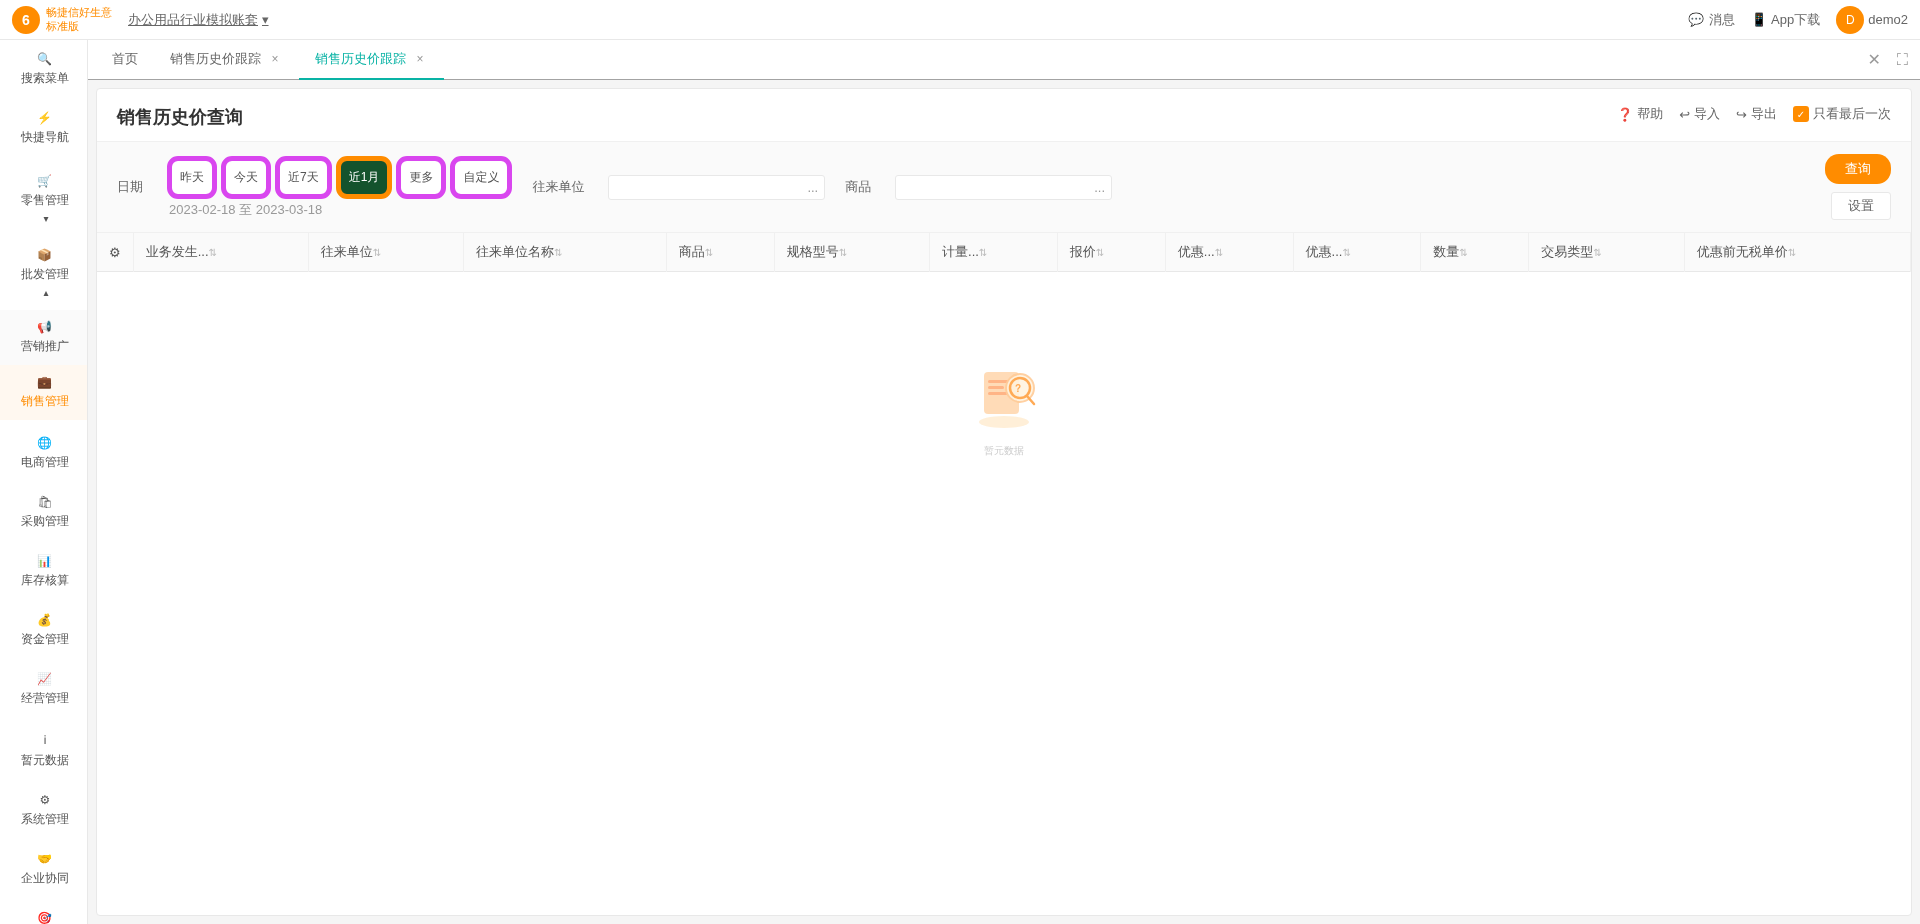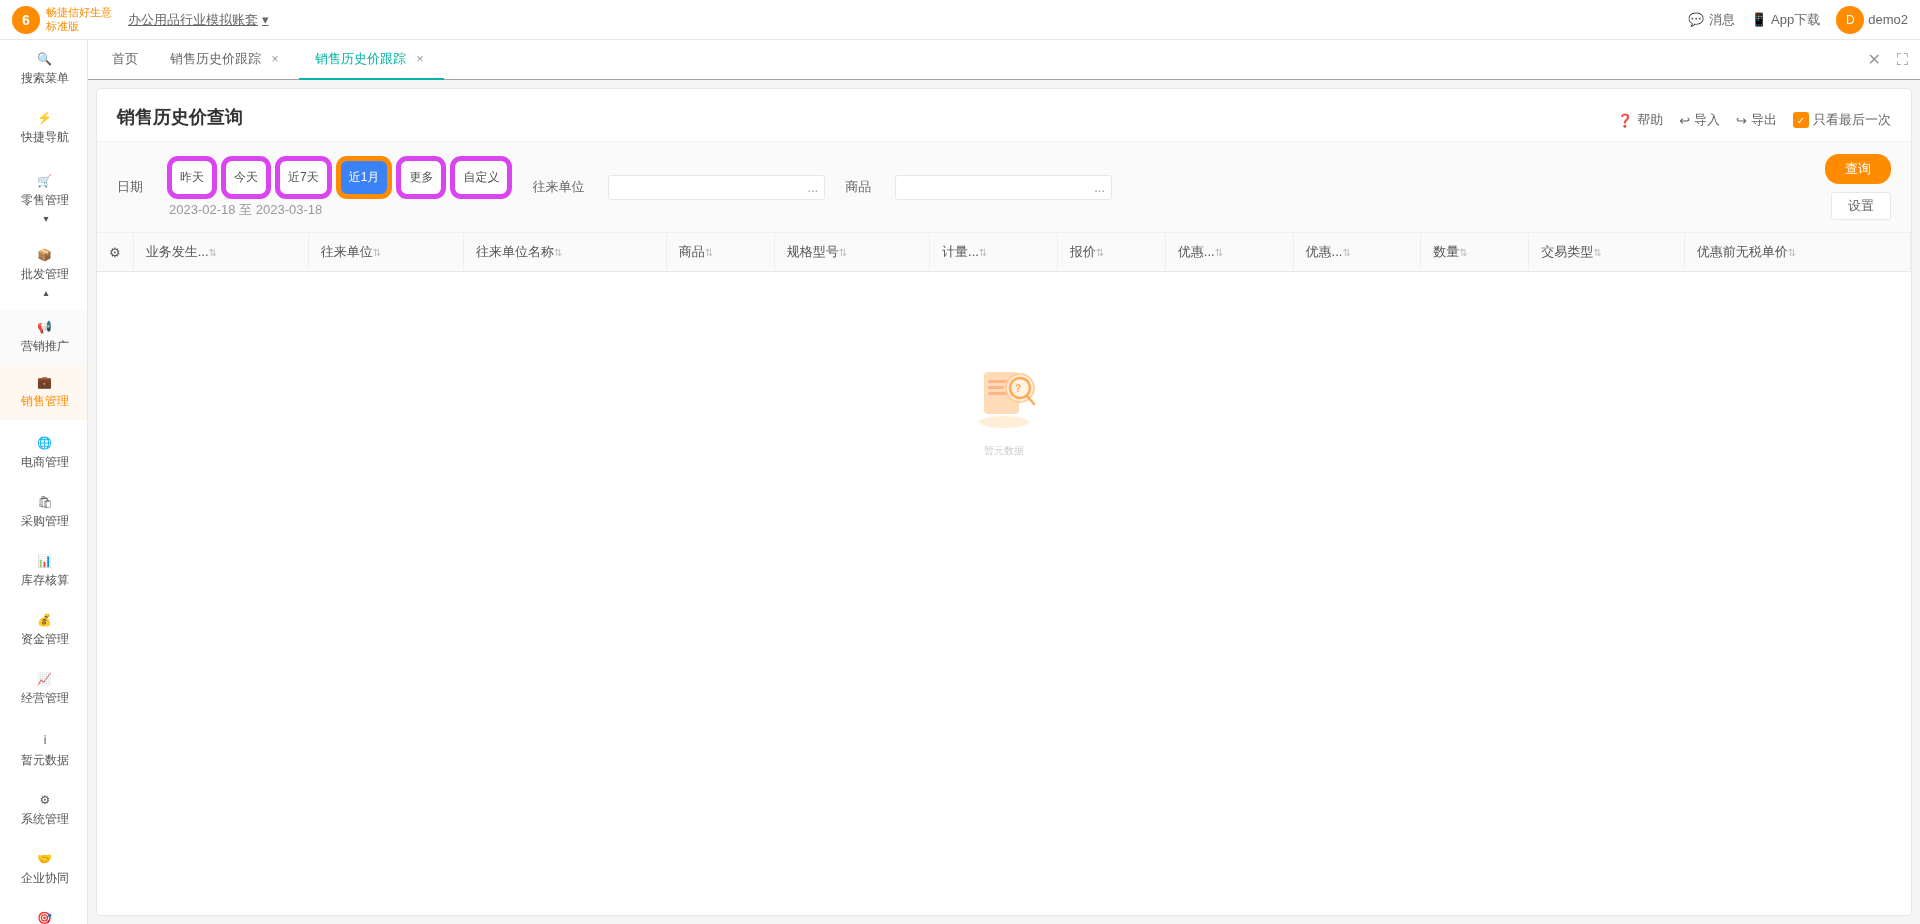--- a/index.html
+++ b/index.html
@@ -199,21 +199,21 @@
       margin: 8px;
       border-radius: 4px;
       border: 1px solid #e8e8e8;
     }
 
     
     .page-header {
       padding: 16px 20px 12px;
       border-bottom: 1px solid #f0f0f0;
       display: flex;
-      align-items: flex-end;
+      align-items: flex-start;
       justify-content: space-between;
       gap: 20px;
     }
     .page-title {
       font-size: 18px;
       font-weight: 600;
       color: #333;
     }
     .page-header-actions {
       display: flex;
@@ -283,21 +283,21 @@
     .date-btn {
       padding: 8px 8px;
       border: 5px solid #d946ef;
       border-radius: 11px;
       cursor: pointer;
       font-size: 12px;
       color: #555;
       background: #fff;
     }
     .date-btn.active {
-      background: #3b82f6;
+      background: #14532d;
       border-color: #ff8c00;
       color: white;
     }
     .date-range-text {
       font-size: 13px;
       color: #999;
       padding-left: 2px;
     }
     .filter-input-wrap {
       display: flex;

